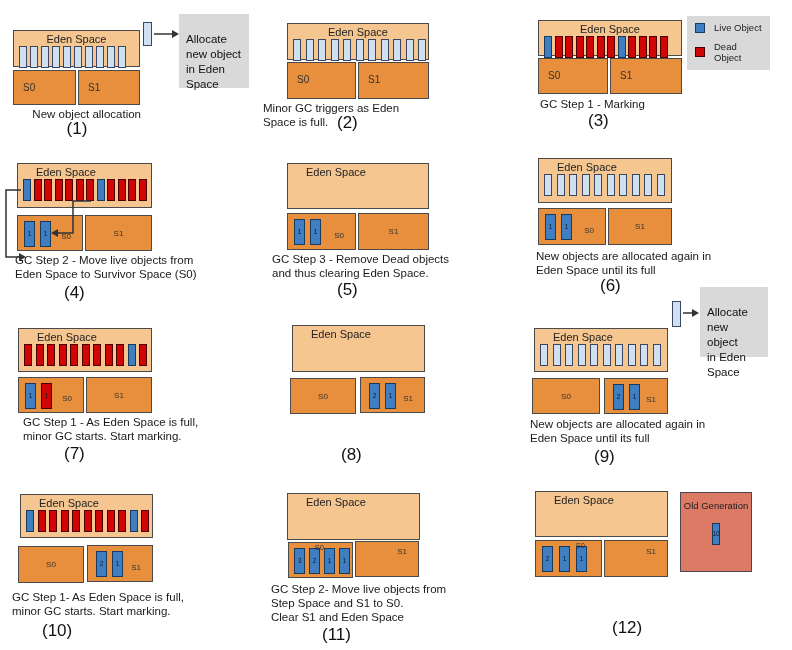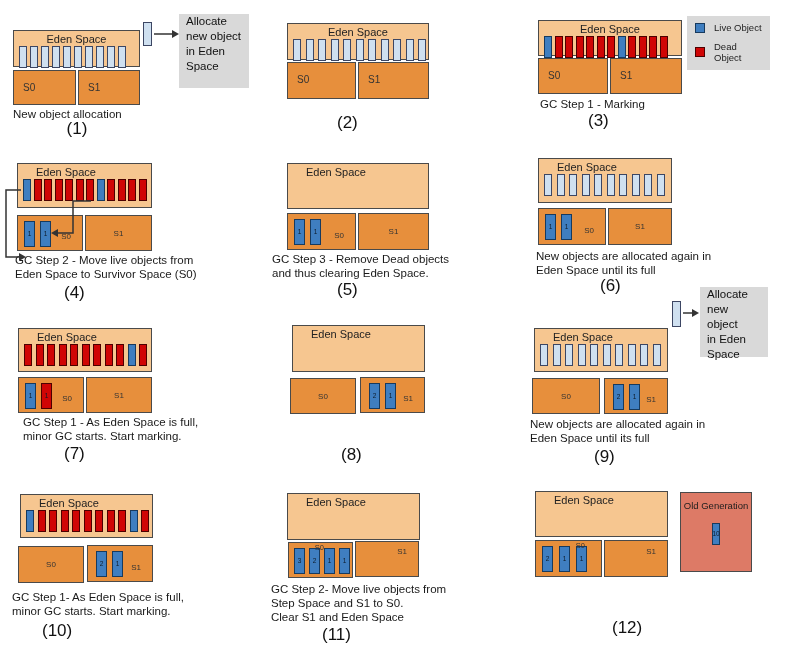--- a/index.html
+++ b/index.html
@@ -16,24 +16,24 @@
   .cell span { font-size:6.5px; color:#0d1b2a; line-height:1; }
   .sbox { position:absolute; background:#e78f3c; border:1px solid #4a4a4a; box-sizing:border-box; }
   .sbox .cells { padding:5px 0 0 6px; gap:5px; }
   .sbox .cell { width:11px; height:26px; }
   .slabel { position:absolute; color:#333; }
   .slabel.lft { left:9px; top:11px; font-size:10px; }
   .slabel.rgt { right:11px; bottom:9px; font-size:8px; }
   .slabel.ctr { left:0; right:0; text-align:center; top:13px; font-size:8px; }
   .slabel.top { top:0px; right:16px; font-size:7.5px; }
   .cap { position:absolute; font-size:11.5px; line-height:14px; color:#1a1a1a; white-space:nowrap; }
-  .cap.center { text-align:left; }
+  .cap.center { text-align:right; }
   .num { position:absolute; font-size:17px; color:#111; }
   .gray-box { position:absolute; background:#d9d9d9; font-size:11.5px; line-height:15px;
-              padding:0 7px; color:#111; box-sizing:border-box; }
+              padding:18px 7px; color:#111; box-sizing:border-box; }
   .chip { position:absolute; width:9px; background:#cfe0f0; border:1px solid #3c4663; box-sizing:border-box; }
   .legend { position:absolute; background:#d9d9d9; padding:6px 8px 7px 8px; display:flex;
             flex-direction:column; gap:8px; box-sizing:border-box; }
   .legend-row { display:flex; align-items:center; gap:9px; font-size:9.5px; color:#222; }
   .sw { width:10px; height:10px; border:1px solid #173a5e; background:#3f7ec0; flex:none; box-sizing:border-box; }
   .sw.dead { background:#d00505; border-color:#4d0000; }
   .oldgen { position:absolute; background:#dd7a66; border:1px solid #4a4a4a; box-sizing:border-box; }
   .oldgen-label { text-align:center; font-size:9.5px; padding-top:7px; color:#1d1d1d; }
   .oldgen .cells { justify-content:center; padding:12px 0 0 0; }
   svg.overlay { position:absolute; left:0; top:0; pointer-events:none; }
@@ -92,20 +92,24 @@
         <div class="cell light"></div>
         <div class="cell light"></div>
         <div class="cell light"></div>
       </div>
   </div>
   <div class="sbox" style="left:287px;top:62px;width:69px;height:37px">
     <span class="slabel lft">S0</span>
   </div>
   <div class="sbox" style="left:358px;top:62px;width:71px;height:37px">
     <span class="slabel lft">S1</span>
+  </div>
+  <div class="cap" style="left:263px;top:101px">
+    <div>Minor GC triggers as Eden</div>
+      <div>Space is full.</div>
   </div>
   <div class="num" style="left:337px;top:113px">(2)</div>
 
   <div class="eden" style="left:538px;top:20px;width:144px;height:36px">
     <div class="eden-label center">Eden Space</div>
     <div class="cells">
         <div class="cell live"></div>
         <div class="cell dead"></div>
         <div class="cell dead"></div>
         <div class="cell dead"></div>

